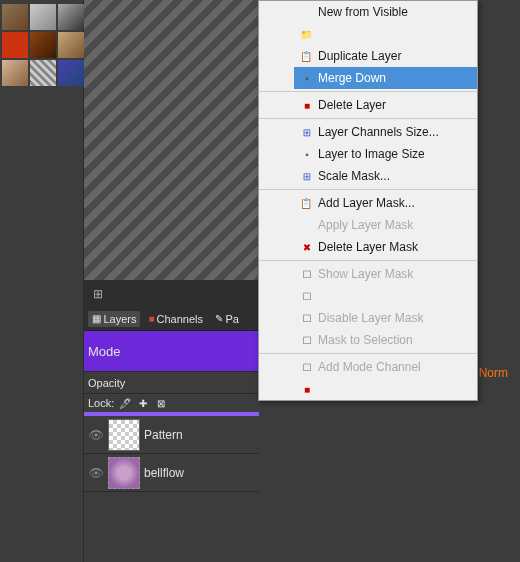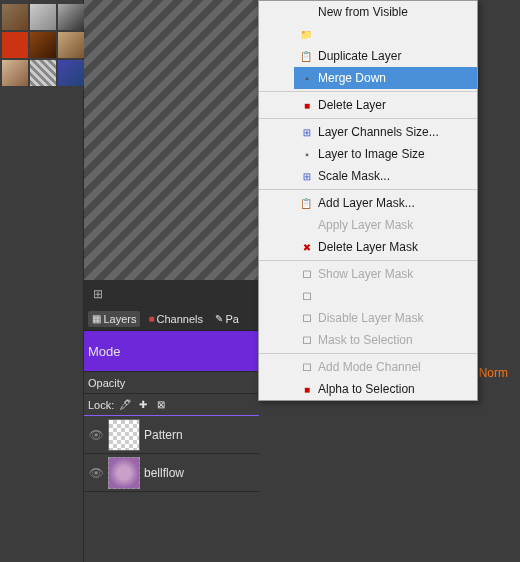--- a/index.html
+++ b/index.html
@@ -104,21 +104,21 @@
       border-bottom: 1px solid #2a2a2a;
       font-size: 11px;
     }
 
     .lock-row {
       display: flex;
       align-items: center;
       height: 22px;
       padding: 0 4px;
       background: #3c3c3c;
-      border-bottom: 1px solid #8b5cf6;
+      border-bottom: 4px solid #8b5cf6;
       font-size: 11px;
       gap: 4px;
     }
     .lock-icon-btn {
       width: 14px;
       height: 14px;
       display: flex;
       align-items: center;
       justify-content: center;
       font-size: 10px;
@@ -432,16 +432,15 @@
   <div class="menu-separator"></div>
 
   <div class="menu-item disabled">
     <span class="menu-item-icon gray">☐</span>
     <span>Add Mode Channel</span>
   </div>
 
 
   <div class="menu-item">
     <span class="menu-item-icon red">■</span>
-    <span>Alpha to Selection</span>
   </div>
 
 </div>
 
 </body></html>

